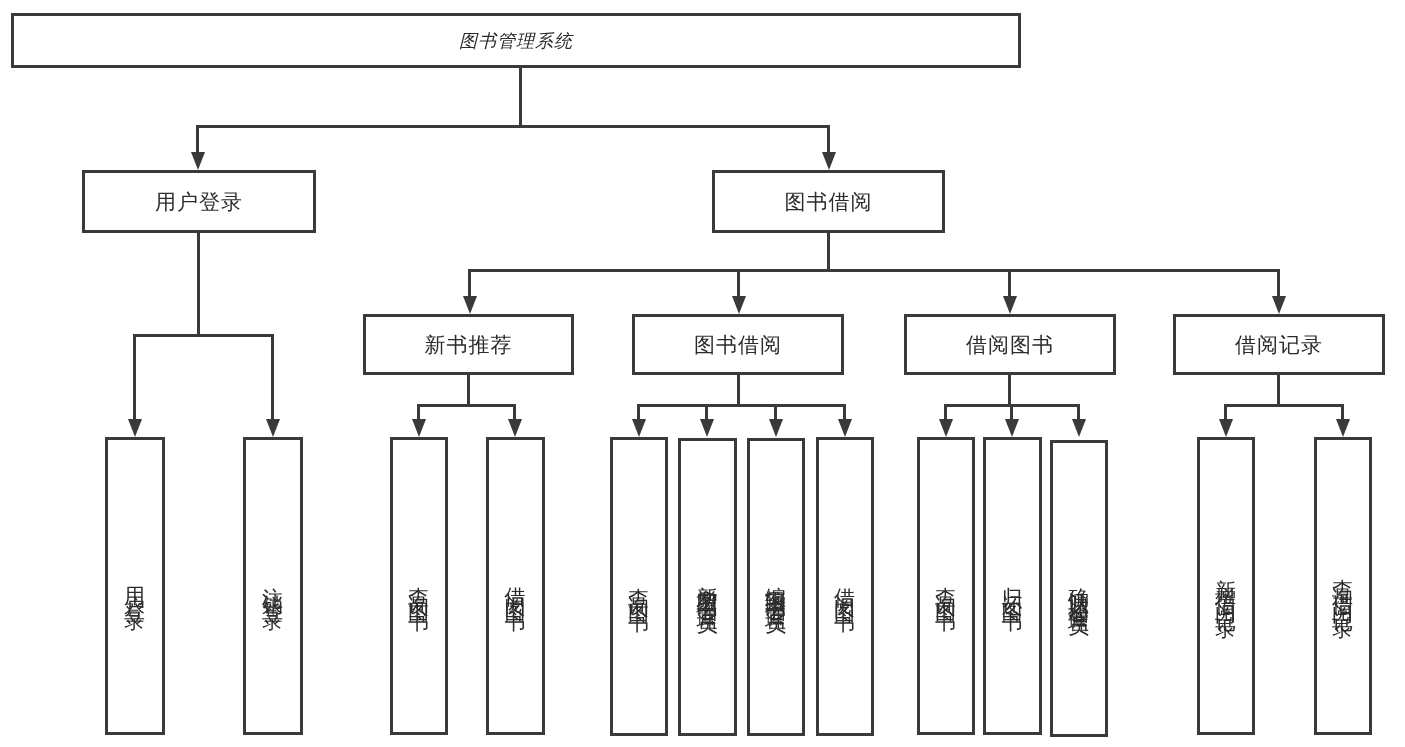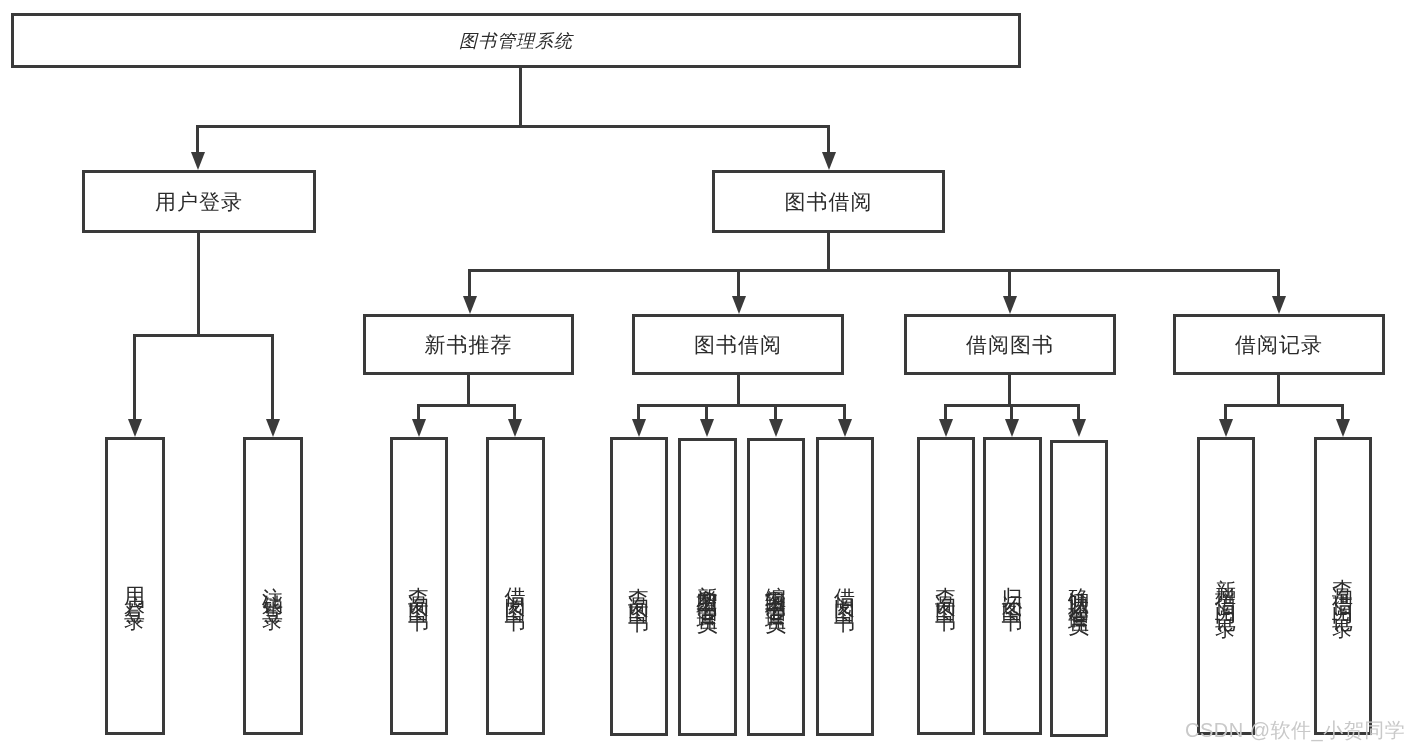--- a/index.html
+++ b/index.html
@@ -179,15 +179,14 @@
     <span class="vtext tight">确认归还（管理员）</span>
   </div>
 
   <div class="node vnode" style="left:1197px;top:437px;width:58px;height:298px;">
     <span class="vtext">新增借阅记录</span>
   </div>
   <div class="node vnode" style="left:1314px;top:437px;width:58px;height:298px;">
     <span class="vtext">查询借阅记录</span>
   </div>
 
-  <div class="watermark">CSDN @软件_小贺同学</div>
 
 </div>
 
 </body></html>

